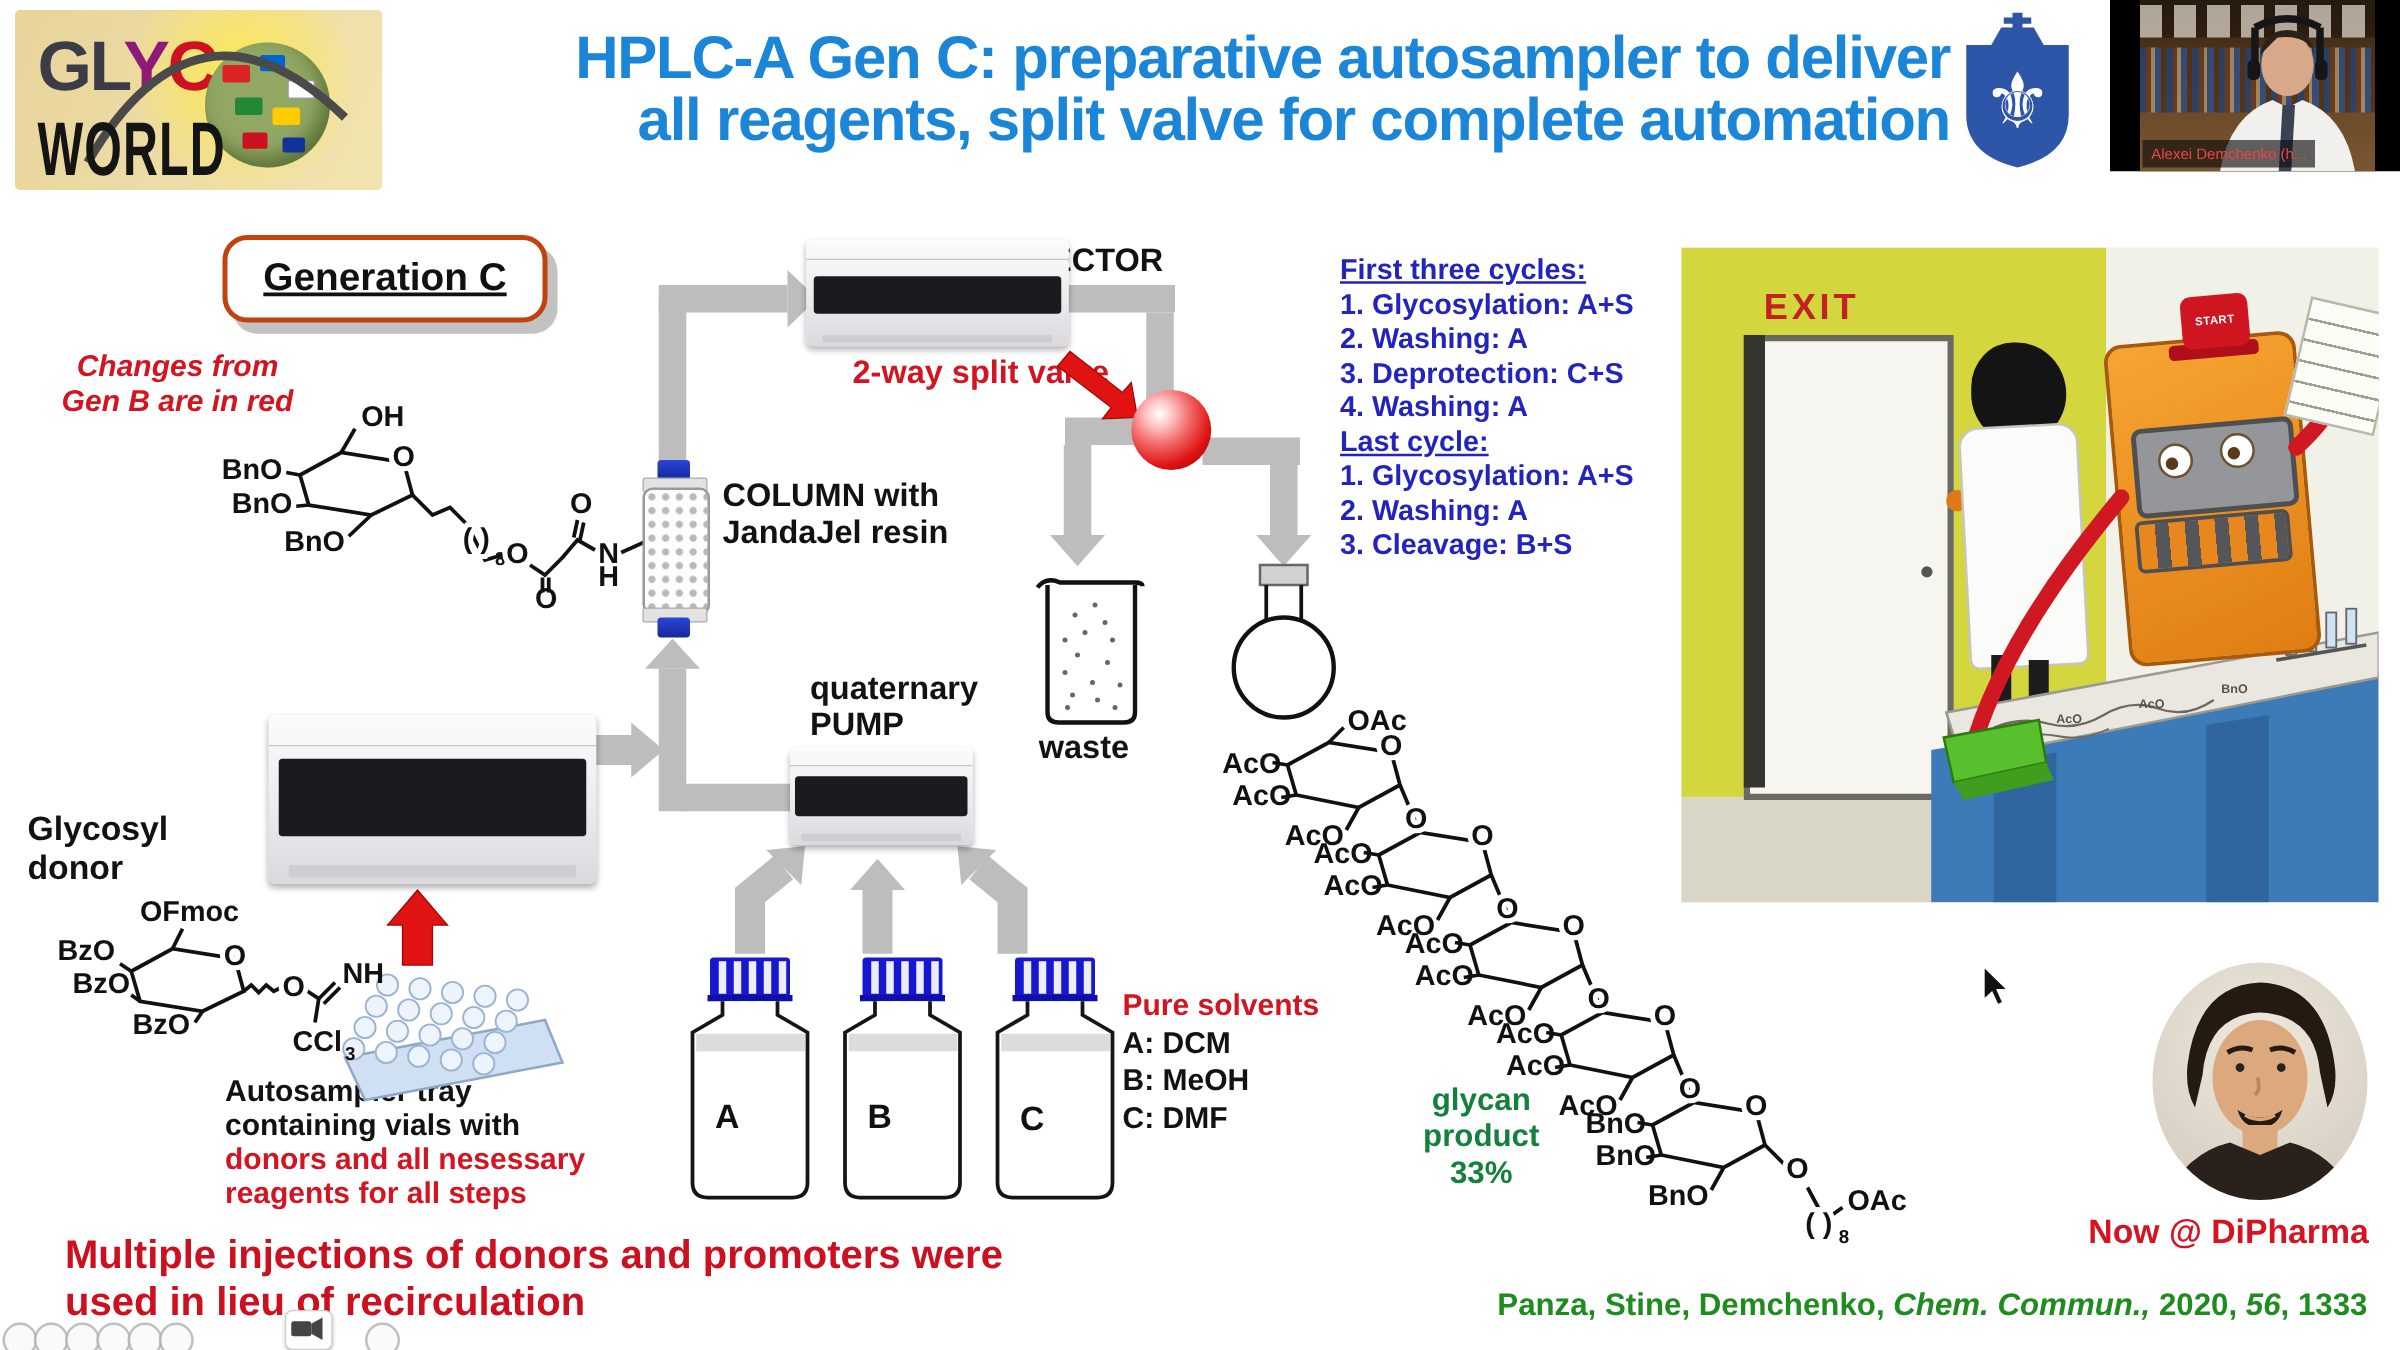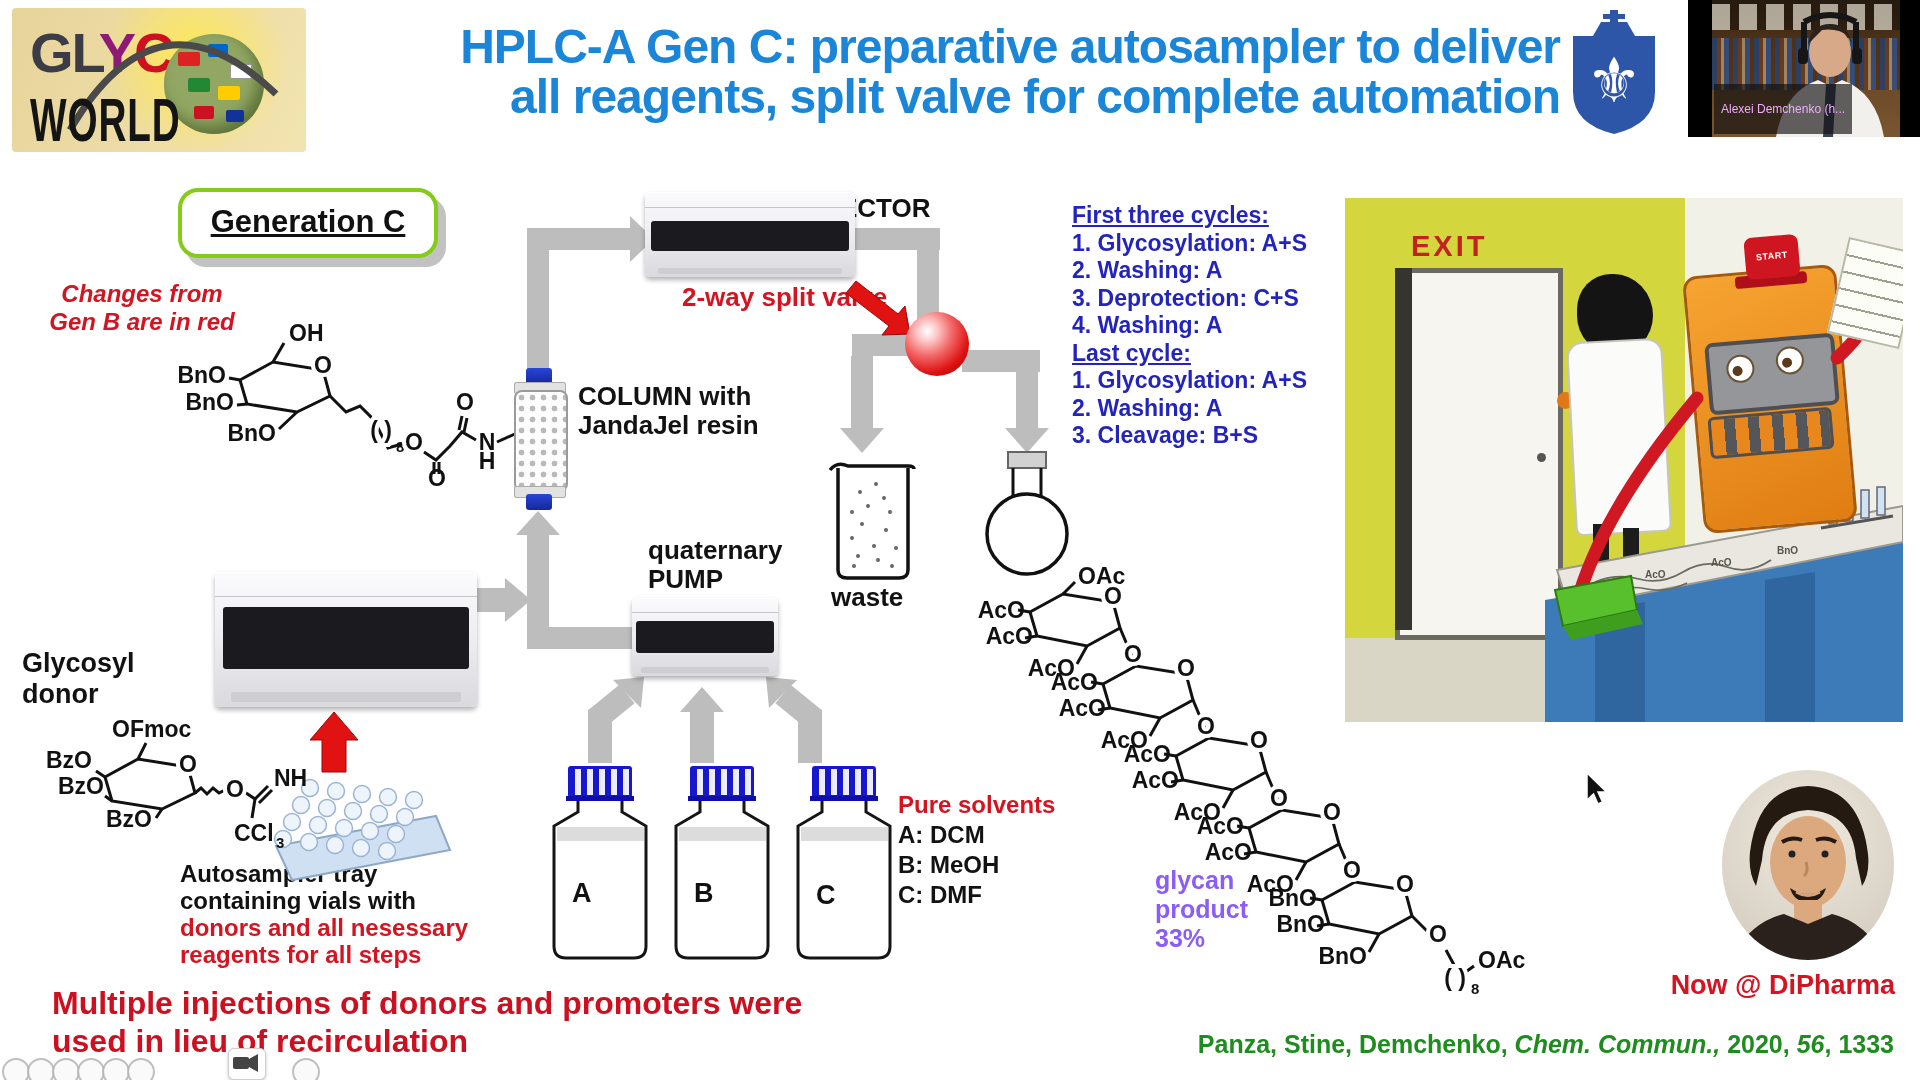--- a/index.html
+++ b/index.html
@@ -22,36 +22,36 @@
   #title{left:320px;top:22px;width:1240px;text-align:right;color:#1b85d8;font-weight:800;
          font-size:48px;line-height:50px;letter-spacing:-1px;}
   #shield{left:1563px;top:10px;width:102px;height:126px;}
   #webcam{left:1688px;top:0;width:232px;height:137px;background:#000;}
   #webcam .scene{position:absolute;left:24px;right:20px;top:0;bottom:0;overflow:hidden;
          background:linear-gradient(180deg,#241a10 0%,#4a3018 26%,#6b4a28 60%,#7a5530 100%);}
   #webcam .scene:before{content:"";position:absolute;left:0;right:0;top:4px;height:26px;
          background:repeating-linear-gradient(90deg,#cfc8ba 0 18px,#271a0e 18px 27px);opacity:.8;}
   #webcam .scene:after{content:"";position:absolute;left:0;right:0;top:38px;height:52px;
          background:repeating-linear-gradient(90deg,#24406e 0 5px,#6a3a1c 5px 9px,#a9916a 9px 12px,#2e4e86 12px 17px,#513012 17px 21px);opacity:.85;}
-  #webcam .caption{position:absolute;left:26px;bottom:3px;background:rgba(15,15,15,.65);color:#f0abfc;
-         font-size:12px;padding:18px 7px;z-index:3;}
+  #webcam .caption{position:absolute;left:26px;bottom:3px;background:rgba(15,15,15,.65);color:#ef4444;
+         font-size:12px;padding:4px 7px;z-index:3;}
   
   .red{color:#d41420;} .blk{color:#121212;}
-  #genbox{left:178px;top:188px;width:252px;height:62px;border:4px solid #84cc16;border-radius:20px;
+  #genbox{left:178px;top:188px;width:252px;height:62px;border:4px solid #c2410c;border-radius:20px;
           background:#fff;box-shadow:8px 9px 0 #c2c2c2;text-align:center;}
   #genbox span{display:inline-block;margin-top:12px;font-size:31px;font-weight:800;color:#111;
           text-decoration:underline;}
   #changes{left:32px;top:280px;width:220px;text-align:center;font-size:24px;line-height:28px;
           font-weight:800;font-style:italic;color:#d41420;}
   .lbl{font-weight:800;font-size:26px;color:#121212;line-height:29px;}
   #cycles{left:1072px;top:202px;width:270px;color:#2324bc;font-size:23px;font-weight:800;line-height:27.5px;}
   #cycles .hd{text-decoration:underline;}
   #solvents{left:898px;top:790px;font-size:24px;font-weight:800;line-height:30px;color:#121212;}
-  #product{left:1155px;top:866px;width:120px;text-align:left;font-size:25px;font-weight:800;
-           line-height:29px;color:#8b5cf6;}
+  #product{left:1125px;top:866px;width:120px;text-align:center;font-size:25px;font-weight:800;
+           line-height:29px;color:#15803d;}
   #traycap{left:180px;top:860px;font-size:24px;font-weight:800;line-height:27px;}
   #inject{left:52px;top:984px;font-size:32px;font-weight:800;line-height:38px;color:#cc1020;}
   #dipharma{left:1635px;top:970px;width:260px;text-align:right;font-size:27px;font-weight:800;color:#d41420;}
   #citation{right:26px;top:1030px;font-size:25px;font-weight:600;color:#1f8c1f;white-space:nowrap;}
   #citation .it{font-style:italic;} #citation .bd{font-weight:800;}
   
   .instrument{position:absolute;border-radius:5px;z-index:2;
       background:linear-gradient(180deg,#fbfbfd 0%,#ececef 55%,#d9d9de 100%);
       box-shadow:0 3px 5px rgba(0,0,0,.30), inset 0 1px 0 #fff;}
   .instrument .panel{position:absolute;left:3%;right:3%;background:#1a1a1f;border-radius:3px;}

